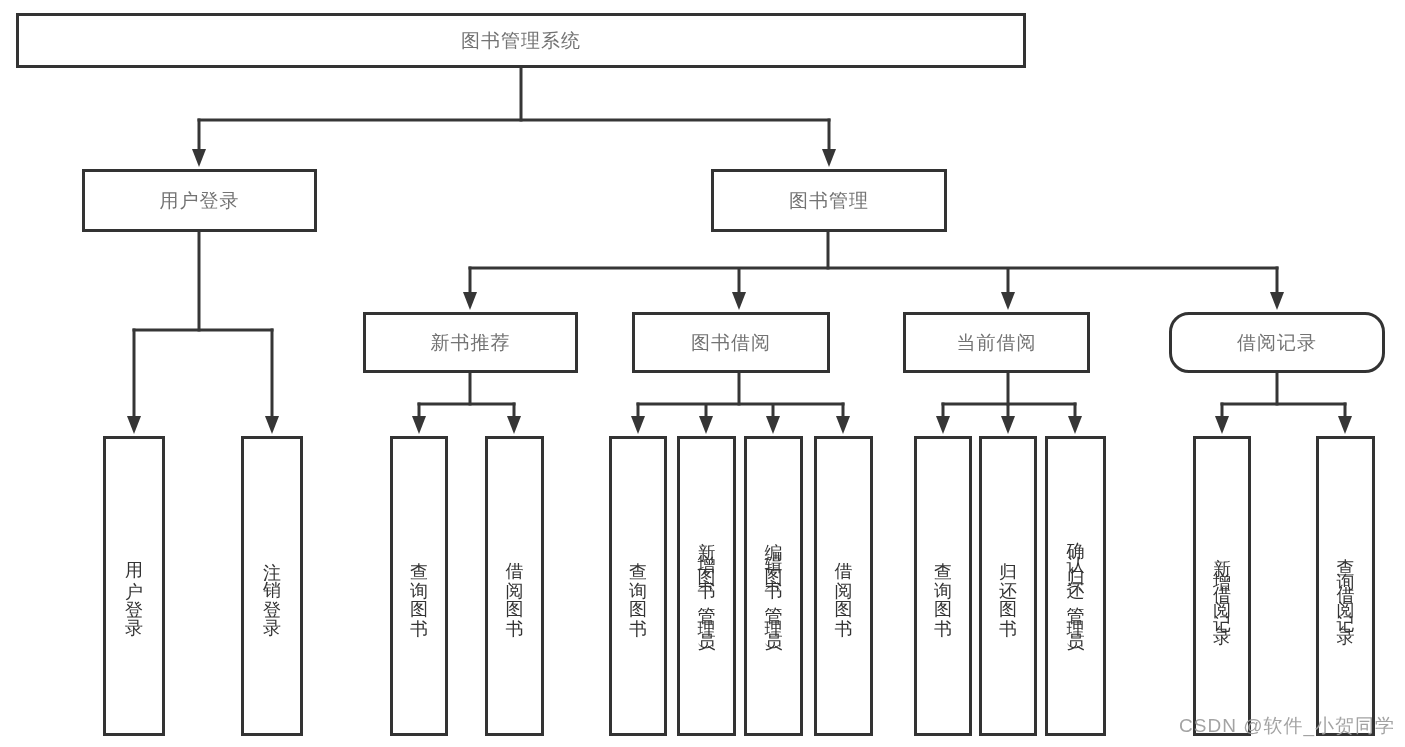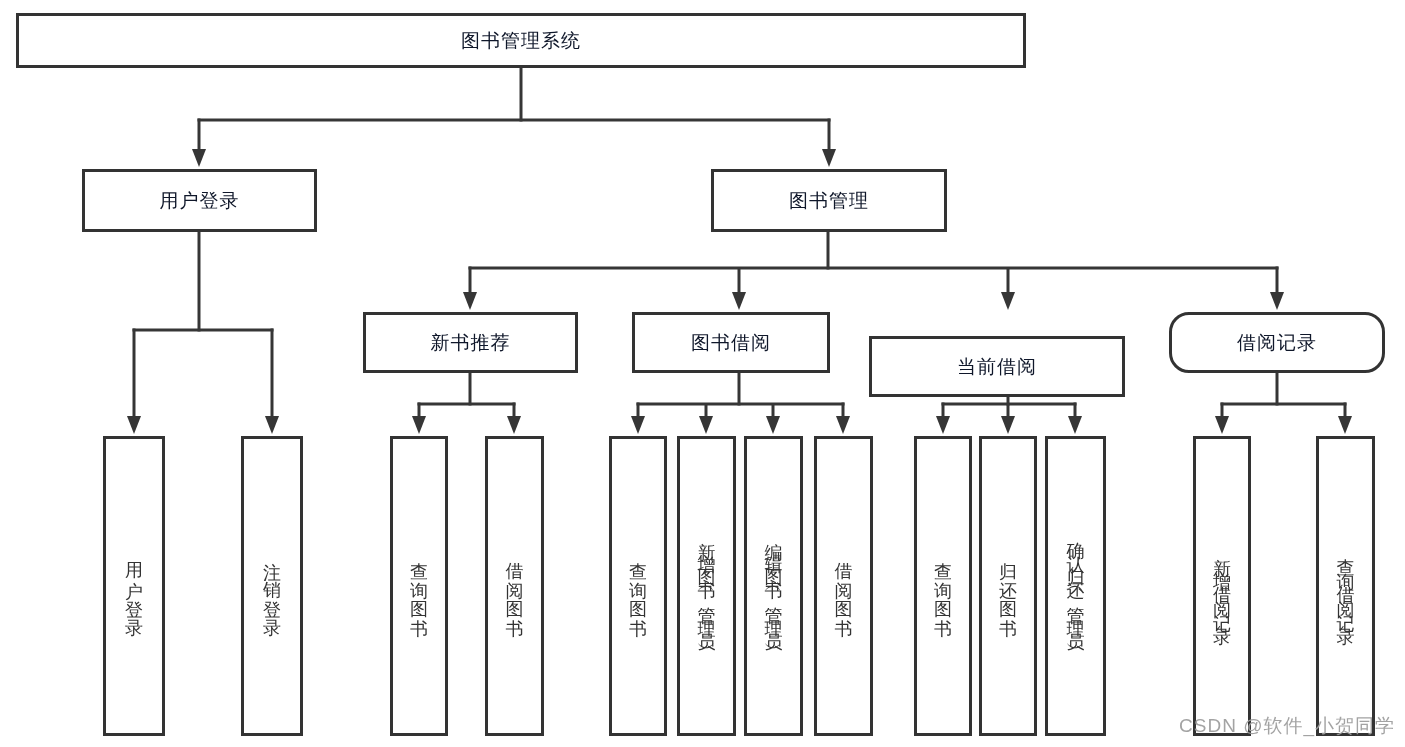--- a/index.html
+++ b/index.html
@@ -19,21 +19,21 @@
     position: absolute;
     left: 0; top: 0;
     width: 1405px;
     height: 747px;
   }
   .node {
     position: absolute;
     box-sizing: border-box;
     border: 3px solid #333333;
     background: #ffffff;
-    color: #0f172a;
+    color: #737373;
     display: flex;
     align-items: center;
     justify-content: center;
     font-size: 19px;
     letter-spacing: 1px;
     text-align: center;
   }
   .vnode {
     position: absolute;
     box-sizing: border-box;
@@ -141,21 +141,21 @@
     </g>
   </svg>
 
   <div class="node" style="left:16px; top:13px; width:1010px; height:55px;">图书管理系统</div>
 
   <div class="node" style="left:82px; top:169px; width:235px; height:63px;">用户登录</div>
   <div class="node" style="left:363px; top:312px; width:215px; height:61px;">新书推荐</div>
 
   <div class="node" style="left:711px; top:169px; width:236px; height:63px;">图书管理</div>
   <div class="node" style="left:632px; top:312px; width:198px; height:61px;">图书借阅</div>
-  <div class="node" style="left:869px; top:312px; width:256px; height:61px;margin-top:24px;">当前借阅</div>
+  <div class="node" style="left:903px; top:312px; width:187px; height:61px;">当前借阅</div>
   <div class="node" style="left:1169px; top:312px; width:216px; height:61px;border-radius:20px;">借阅记录</div>
 
   <div class="vnode" style="left:103px; width:62px;">
     <span>用户登录</span>
   </div>
   <div class="vnode" style="left:241px; width:62px;">
     <span>注销登录</span>
   </div>
 
   <div class="vnode" style="left:390px; width:58px;">

